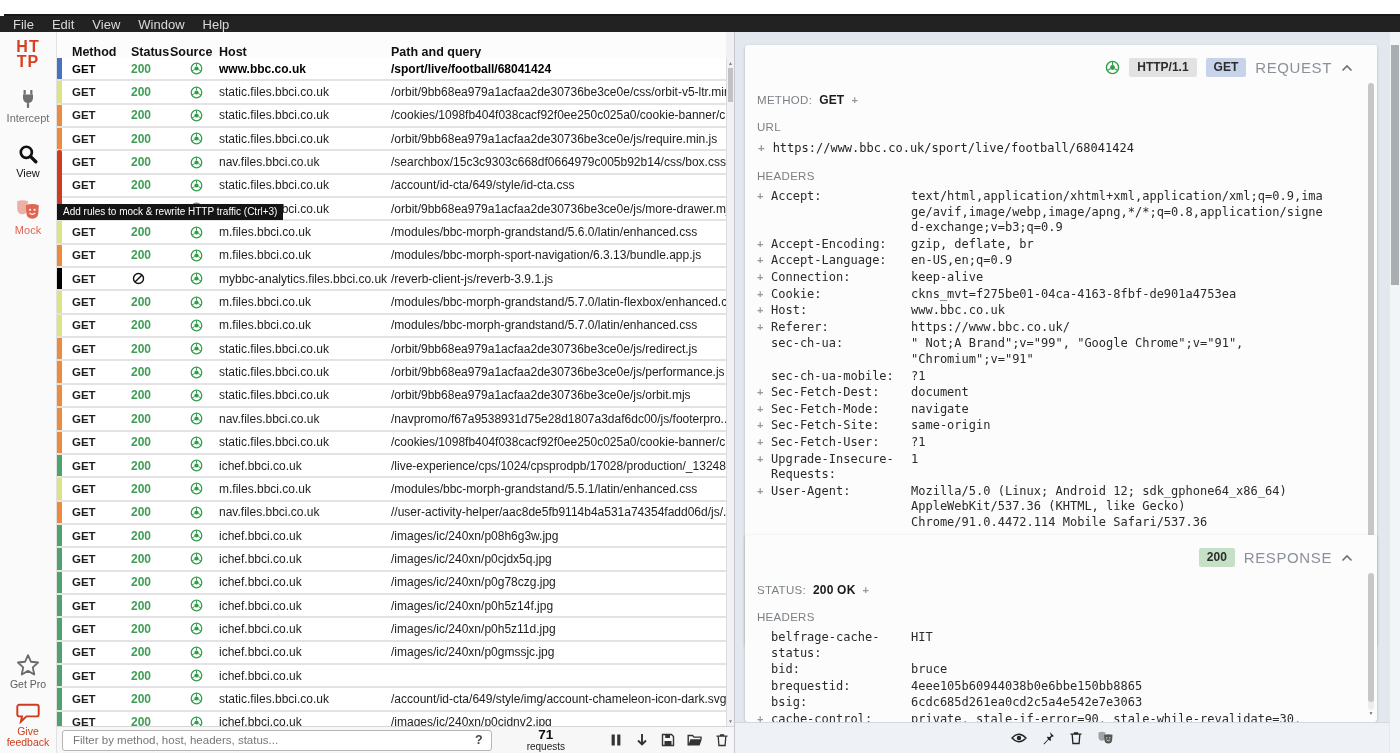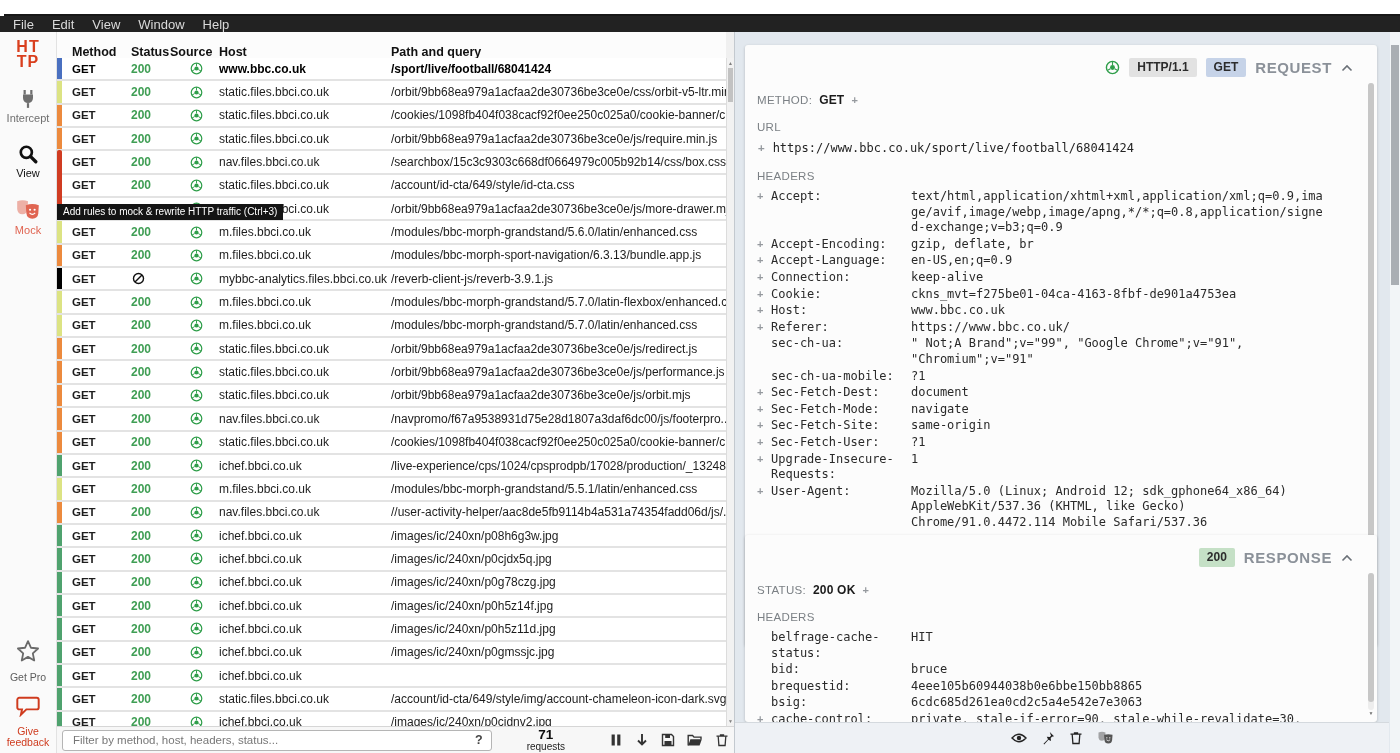--- a/index.html
+++ b/index.html
@@ -25,21 +25,21 @@
   
   .sidebar { position:absolute; left:0; top:32px; width:57px; bottom:0; background:#fafafa;
     border-right:1px solid #e2e2e2; display:flex; flex-direction:column; align-items:center; }
   .side-logo { margin-top:8px; color:#d93f1e; font-weight:800; font-size:16px; line-height:14.5px;
     letter-spacing:1px; text-align:center; }
   .nav-item { margin-top:20px; display:flex; flex-direction:column; align-items:center; gap:3px;
     color:#6f6f6f; font-size:11px; }
   .nav-item.active { color:#101010; }
   .nav-item.mock { color:#e06552; }
   .side-footer { margin-top:auto; display:flex; flex-direction:column; align-items:center; padding-bottom:5px; }
-  .foot-item { display:flex; flex-direction:column; align-items:center; gap:9px; font-size:10.5px;
+  .foot-item { display:flex; flex-direction:column; align-items:center; gap:2px; font-size:10.5px;
     color:#5d5d5d; margin-top:12px; text-align:center; line-height:11px; }
   .foot-item.feedback { color:#cf3b1e; }
 
   
   .table { position:absolute; left:57px; top:32px; width:677px; bottom:0; background:#f0f0f0; }
   .thead { position:absolute; left:0; top:0; right:8px; height:40px; background:#fcfcfc;
     border-bottom:1px solid #cccccc; display:grid; grid-template-columns:6px 60px 50px 46px 172px 1fr;
     align-items:center; font-size:12.5px; font-weight:700; color:#111; }
   .thead .h-method { padding-left:9px; }
   .thead .h-status { padding-left:8px; }
@@ -80,21 +80,21 @@
     border-left:1px solid #c3c9cf; }
   .card { position:absolute; left:10px; width:632px; background:#fcfcfc; border-radius:3px;
     box-shadow:0 1px 3px rgba(0,0,0,.22); overflow:hidden; }
   .card.request { top:13px; height:601px; }
   .card.response { top:503px; height:187px; }
   .card-head { display:flex; justify-content:flex-end; align-items:center; gap:9px; padding:13px 24px 0 16px; }
   .chip { font-size:12px; font-weight:700; padding:2px 8px 3px; border-radius:2px; color:#2c2c2c; }
   .chip.proto { background:#e2e2e2; }
   .chip.get { background:#c6d3e8; }
   .chip.s200 { background:#c5e0c6; }
-  .panel-title { font-size:15px; color:#8b9199; letter-spacing:.6px;font-weight:bold; }
+  .panel-title { font-size:15px; color:#8b9199; letter-spacing:.6px; }
   .chev { color:#6b7178; }
   .chrome-chip { color:#2f9e4a; }
 
   .card-body { padding:16px 16px 0 12px; font-size:12px; }
   .sec-label { color:#7b8085; font-size:11.5px; letter-spacing:.3px; }
   .plus { color:#95999e; font-weight:700; font-size:11px; }
   .inline-row { display:flex; align-items:center; gap:7px; }
   .method-val, .status-val { color:#1b1b1b; font-weight:600; letter-spacing:.2px; }
   .url-row { display:flex; gap:8px; margin:8px 0 15px 1px;
     font-family:"DejaVu Sans Mono", monospace; color:#242424; }

